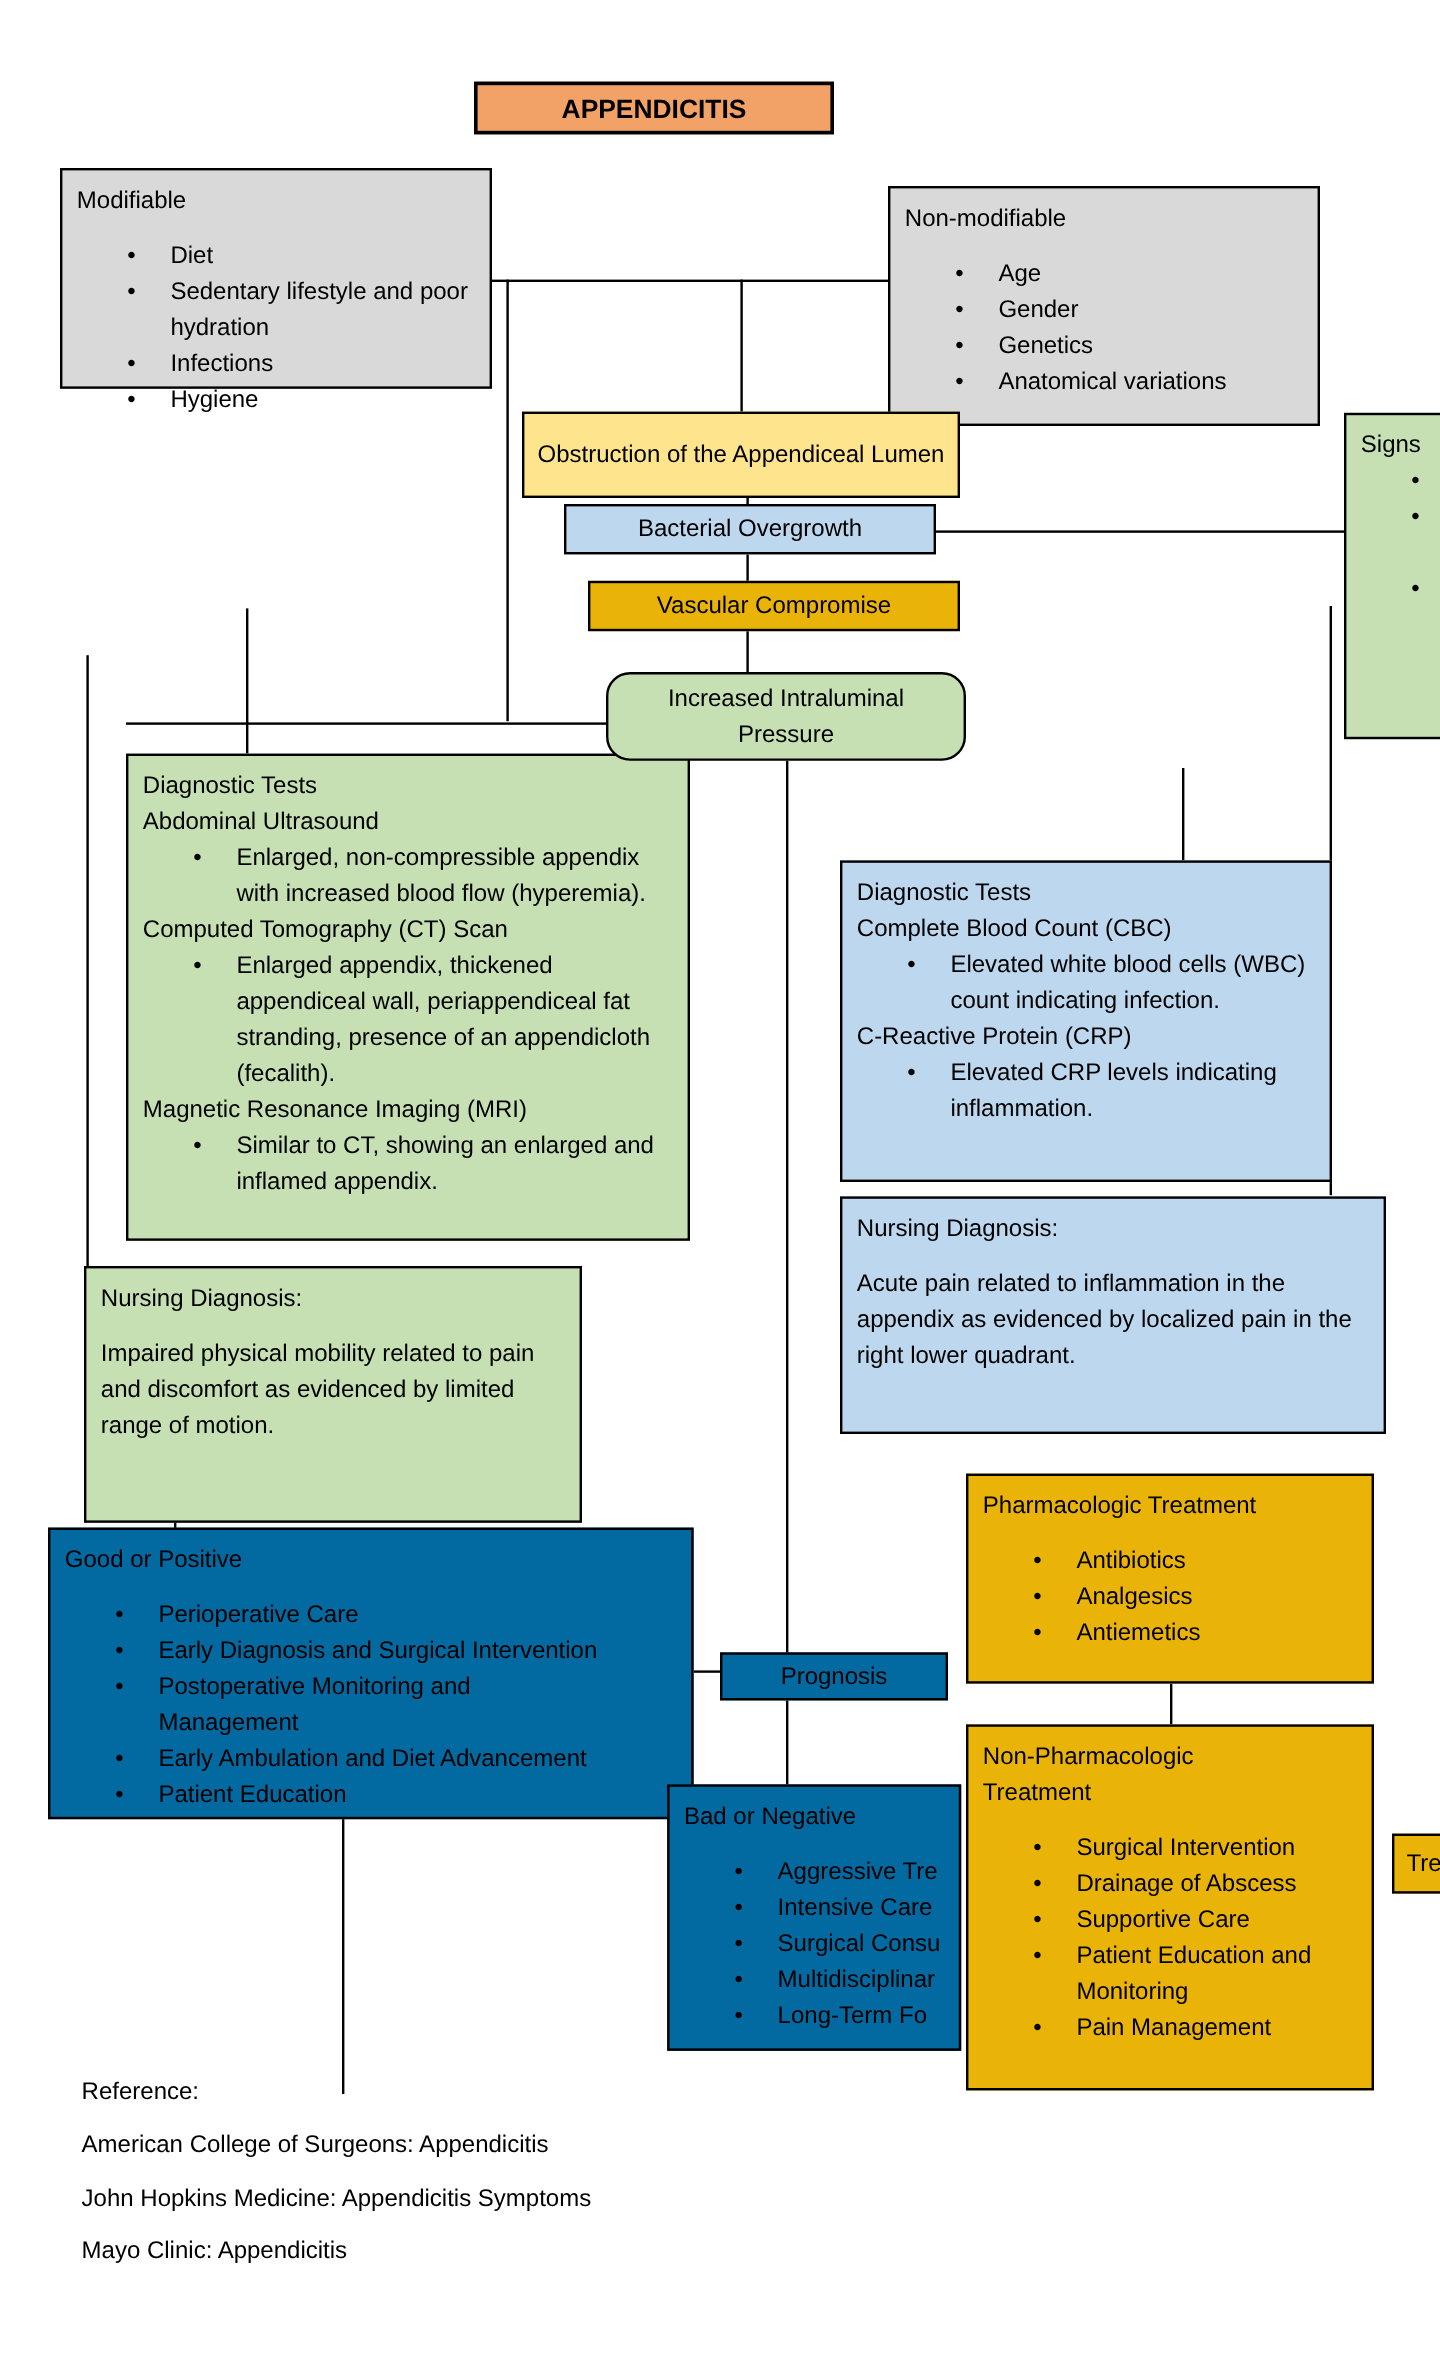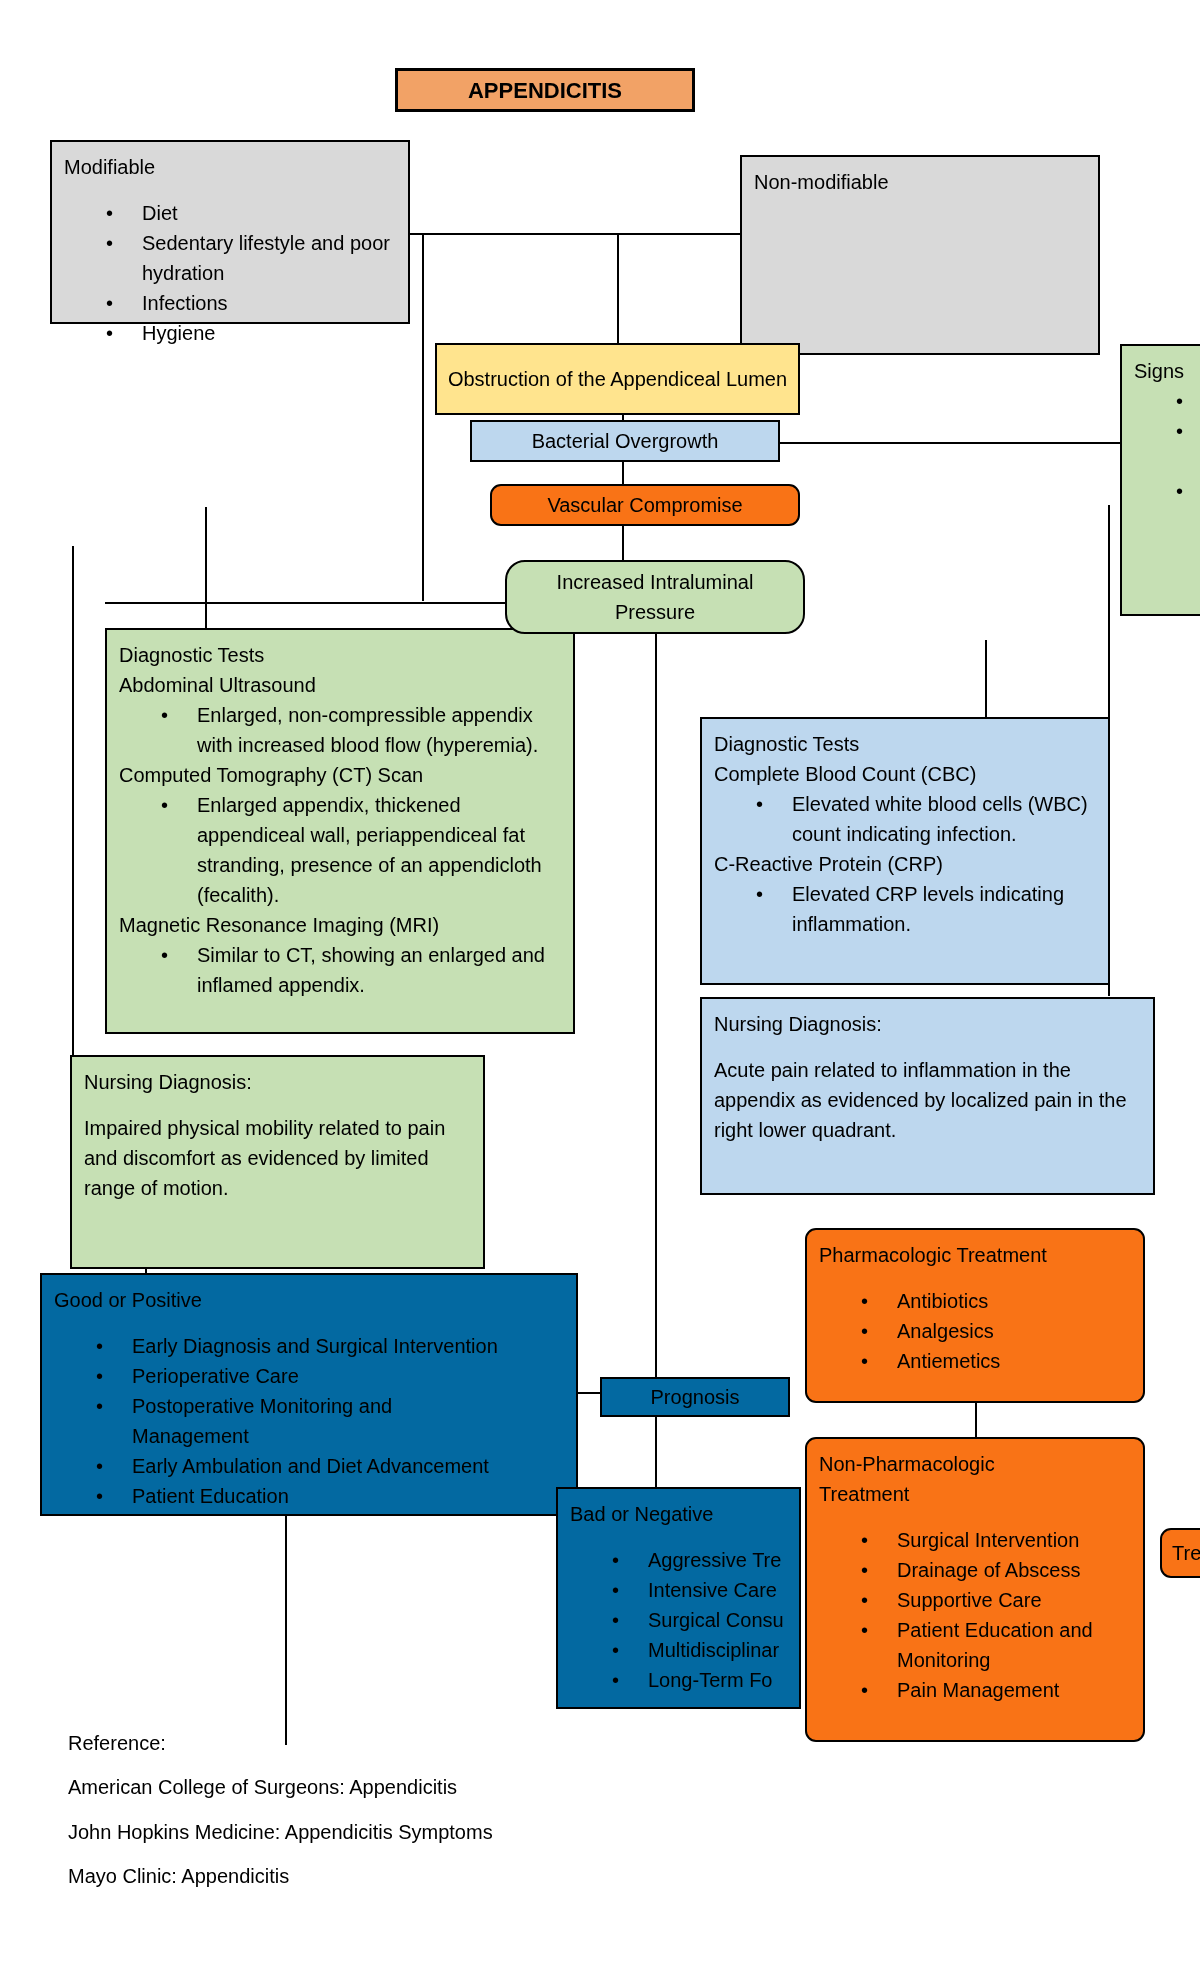--- a/index.html
+++ b/index.html
@@ -6,21 +6,21 @@
   #canvas{
     position:relative;width:1200px;height:1976px;background:#ffffff;
     font-family:"Liberation Sans","DejaVu Sans",sans-serif;color:#000;
     overflow:hidden;font-size:20px;line-height:1.5;
   }
   .bx{position:absolute;border:2px solid #000;box-sizing:border-box;padding:10px 12px;z-index:2;}
   .ctr{display:flex;align-items:center;justify-content:center;text-align:center;padding:4px 8px;}
   .gray{background:#d9d9d9;}
   .gold{background:#ffe48e;}
   .lblue{background:#bdd7ee;}
-  .slate{background:#f97316;border-radius:11px;}
+  .slate{background:#eab308;}
   .green{background:#c6e0b4;}
   .yellow{background:#0369a1;}
   .orange{background:#f2a266;}
   .title-box{font-weight:bold;font-size:22px;border-width:3px;z-index:3;}
   .hl,.vl{position:absolute;background:#000;z-index:1;}
   .hl{height:2px;}
   .vl{width:2px;}
   ul.blt{list-style:none;margin:0;padding:0;}
   ul.blt li{position:relative;padding-left:78px;box-sizing:border-box;min-height:30px;}
   ul.blt li::before{content:"\2022";position:absolute;left:42px;top:0;}
@@ -70,20 +70,26 @@
     <ul class="blt mod-list">
         <li>Diet</li>
         <li>Sedentary lifestyle and poor hydration</li>
         <li>Infections</li>
         <li>Hygiene</li>
       </ul>
   </div>
 
   <div class="bx gray" style="left:740px;top:155px;width:360px;height:200px;">
     <div class="gap">Non-modifiable</div>
+    <ul class="blt">
+        <li>Age</li>
+        <li>Gender</li>
+        <li>Genetics</li>
+        <li>Anatomical variations</li>
+      </ul>
   </div>
 
   <div class="bx gold ctr z3" style="left:435px;top:343px;width:365px;height:72px;">
     <span>Obstruction of the Appendiceal Lumen</span>
   </div>
   <div class="bx lblue ctr" style="left:470px;top:420px;width:310px;height:42px;">
     <span>Bacterial Overgrowth</span>
   </div>
   <div class="bx slate ctr" style="left:490px;top:484px;width:310px;height:42px;">
     <span>Vascular Compromise</span>
@@ -135,22 +141,22 @@
   </div>
 
   <div class="bx green" style="left:70px;top:1055px;width:415px;height:214px;">
     <div class="gap">Nursing Diagnosis:</div>
     <div>Impaired physical mobility related to pain and discomfort as evidenced by limited range of motion.</div>
   </div>
 
   <div class="bx yellow" style="left:40px;top:1273px;width:538px;height:243px;">
     <div class="gap">Good or Positive</div>
     <ul class="blt good-list">
+        <li>Perioperative Care</li>
         <li>Early Diagnosis and Surgical Intervention</li>
-        <li>Perioperative Care</li>
         <li>Postoperative Monitoring and Management</li>
         <li>Early Ambulation and Diet Advancement</li>
         <li>Patient Education</li>
       </ul>
   </div>
 
   <div class="bx yellow ctr" style="left:600px;top:1377px;width:190px;height:40px;">
     <span>Prognosis</span>
   </div>
 

